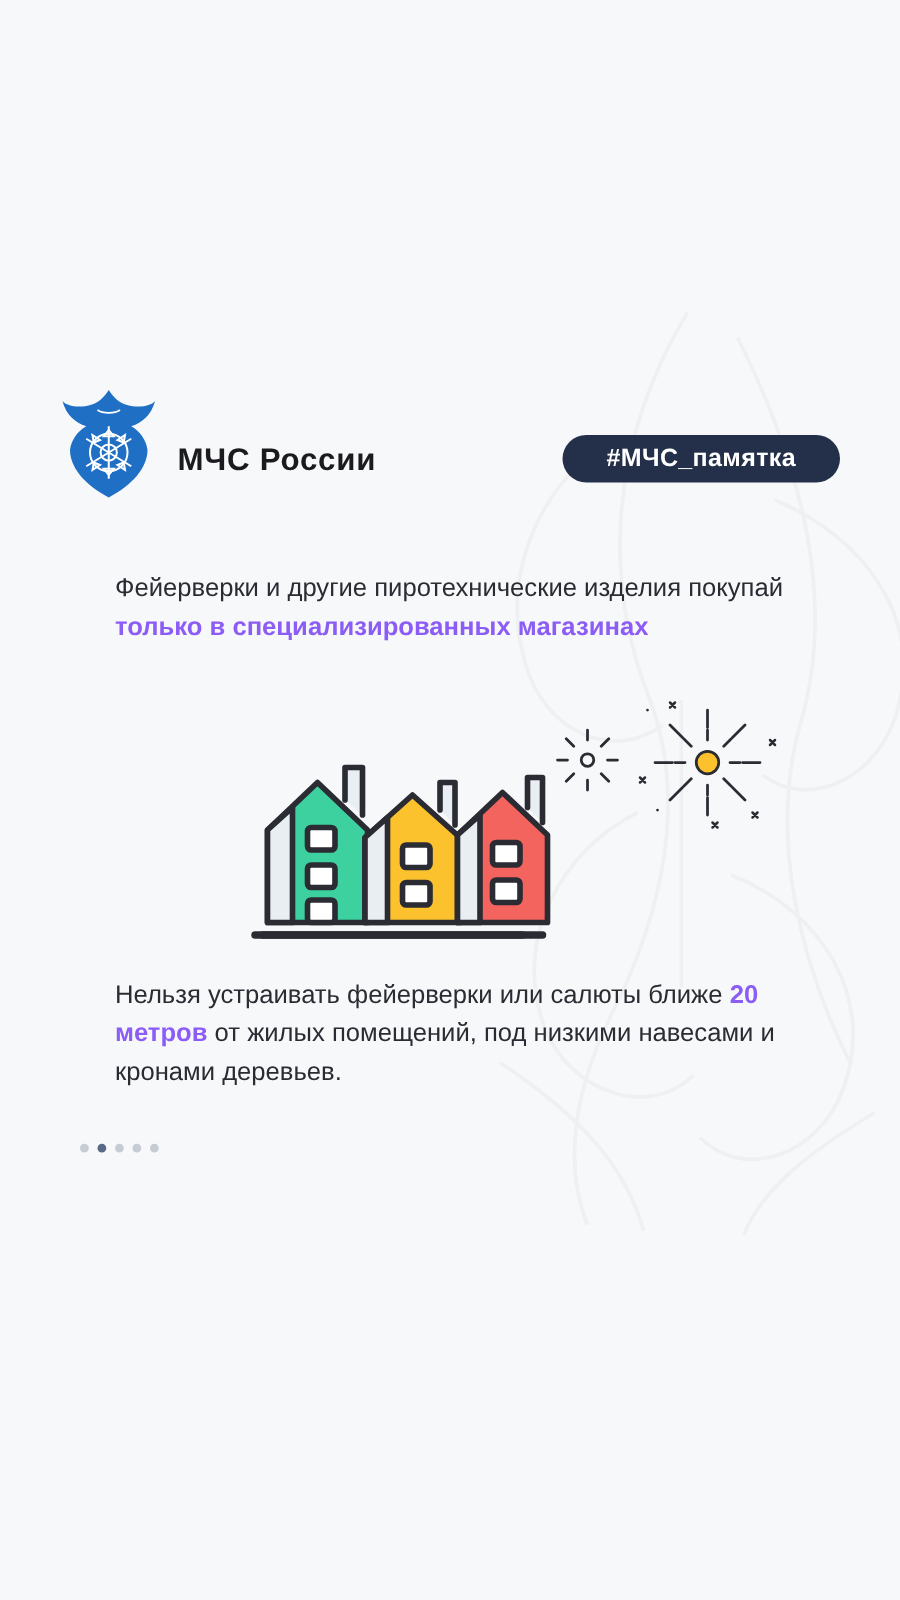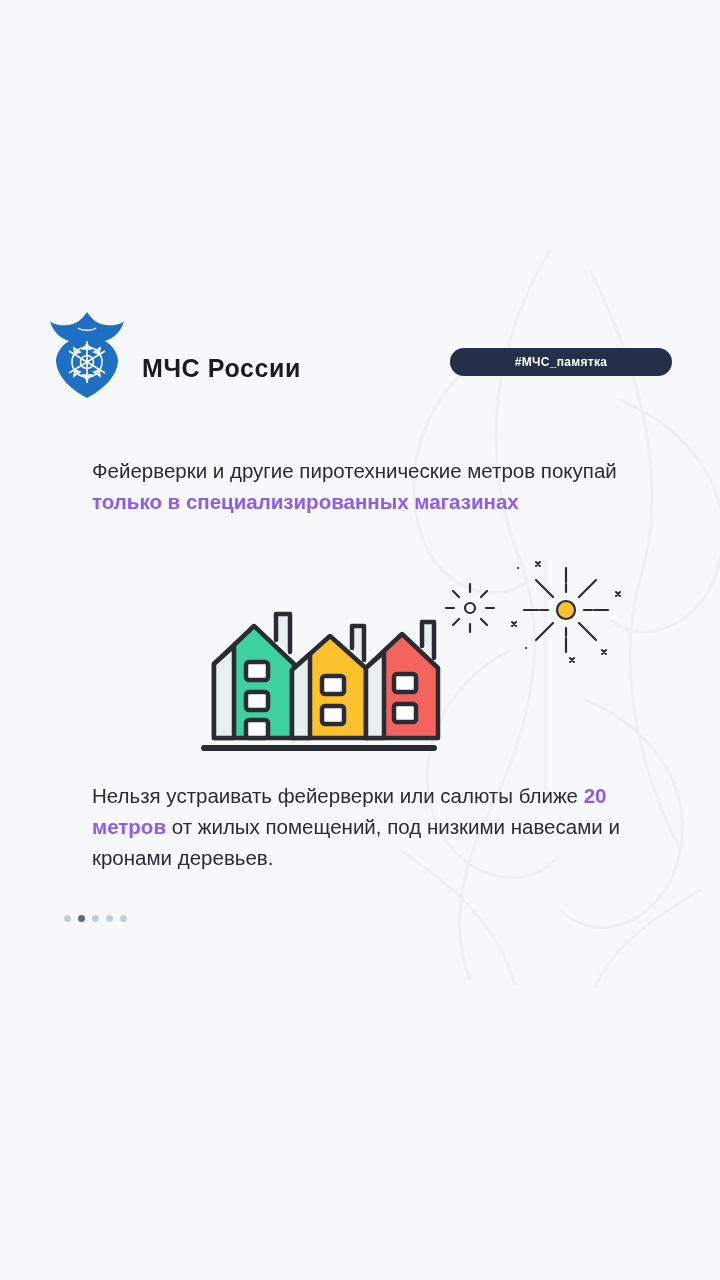--- a/index.html
+++ b/index.html
@@ -61,25 +61,25 @@
     font-size: 25px;
     font-weight: bold;
     color: #1b1b1f;
     letter-spacing: 0.6px;
   }
   .hashtag-pill {
     position: absolute;
     left: 402px;
     top: 40px;
     width: 222px;
-    height: 28px;
+    height: 38px;
     border-radius: 19px;
     background: #243049;
     color: #ffffff;
-    font-size: 12px;
+    font-size: 20px;
     font-weight: bold;
     display: flex;
     align-items: center;
     justify-content: center;
     letter-spacing: 0.3px;
   }
 
   .text-block {
     position: absolute;
     left: 92px;
@@ -158,21 +158,21 @@
           <path d="M30 20 c 4 3, 14 3, 18 0"></path>
         </g>
       </svg>
       <div class="brand">МЧС  России</div>
       <div class="hashtag-pill">
         <span>#МЧС_памятка</span>
       </div>
     </div>
 
     <div class="text-block text-top">
-      <span>Фейерверки и другие пиротехнические метров покупай </span><b>только в специализированных магазинах</b>
+      <span>Фейерверки и другие пиротехнические изделия покупай </span><b>только в специализированных магазинах</b>
     </div>
 
     <svg class="art" viewBox="0 0 430 210" fill="none">
 
       <g stroke="#2b2b33" stroke-width="2.2" stroke-linecap="round" fill="none">
         <g transform="translate(300,10)">
           <circle cx="70" cy="48" r="9" fill="#fcc22d" stroke="#2b2b33" stroke-width="2.2"></circle>
           <path d="M70 20 v -14 M70 76 v 14 M42 48 h -14 M98 48 h 14
                    M50 28 l -10 -10 M90 68 l 10 10 M90 28 l 10 -10 M50 68 l -10 10"></path>
           <path d="M70 30 v -8 M70 66 v 8 M52 48 h -8 M88 48 h 8

